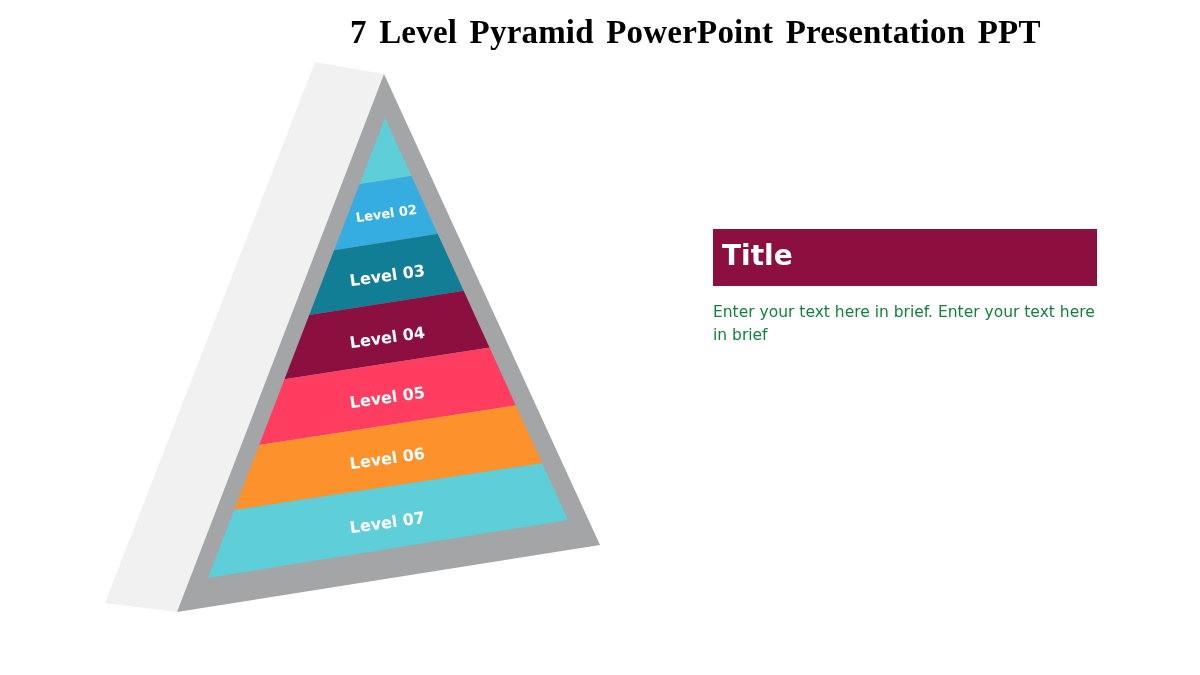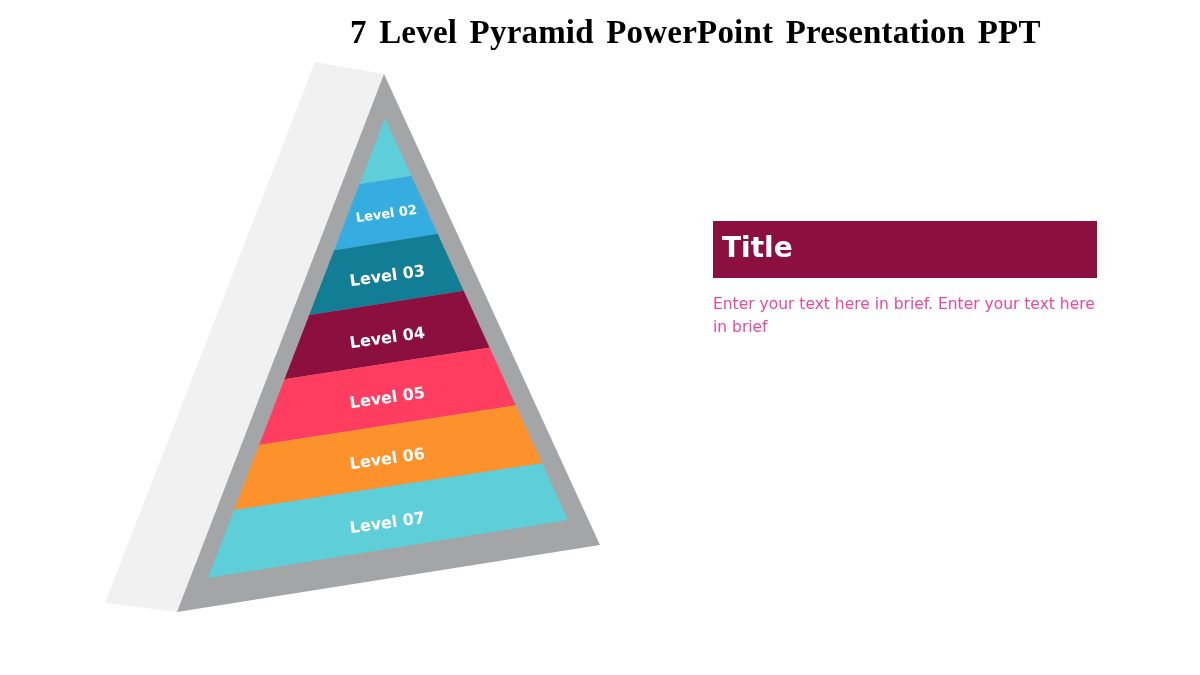--- a/index.html
+++ b/index.html
@@ -10,21 +10,21 @@
     word-spacing:4px; white-space:nowrap;
   }
   .pyramid { position:absolute; left:0; top:0; width:1200px; height:675px; }
   .level-label { font-family:"DejaVu Sans", sans-serif; font-weight:bold; fill:#ffffff; }
   .info-box { position:absolute; left:713px; top:221px; width:384px; }
   .info-title {
     background:#8b0f3f; color:#fff; height:57px; box-sizing:border-box; padding:10px 0 0 9px;
     font-family:"DejaVu Sans", sans-serif; font-weight:bold; font-size:28px;
   }
   .info-text {
-    margin-top:15px; font-family:"DejaVu Sans", sans-serif; font-size:15.5px; line-height:23px; color:#ec4899;
+    margin-top:15px; font-family:"DejaVu Sans", sans-serif; font-size:15.5px; line-height:23px; color:#15803d;
   }
 </style>
 </head>
 <body>
 
 <div class="slide-title">7 Level Pyramid PowerPoint Presentation PPT</div>
 
 <svg class="pyramid" viewBox="0 0 1200 675" xmlns="http://www.w3.org/2000/svg">
   <defs>
     <clipPath id="inner">
@@ -46,15 +46,15 @@
   </g>
   <text class="level-label" x="387" y="218" font-size="13" text-anchor="middle" transform="rotate(-8 387 218)">Level 02</text>
   <text class="level-label" x="388" y="281" font-size="16" text-anchor="middle" transform="rotate(-8 388 281)">Level 03</text>
   <text class="level-label" x="388" y="343" font-size="16" text-anchor="middle" transform="rotate(-8 388 343)">Level 04</text>
   <text class="level-label" x="388" y="403" font-size="16" text-anchor="middle" transform="rotate(-8 388 403)">Level 05</text>
   <text class="level-label" x="388" y="464" font-size="16" text-anchor="middle" transform="rotate(-8 388 464)">Level 06</text>
   <text class="level-label" x="388" y="528" font-size="16" text-anchor="middle" transform="rotate(-8 388 528)">Level 07</text>
 </svg>
 
 <div class="info-box">
-  <div class="info-title" style="background: rgb(139, 15, 63);">Title</div>
+  <div class="info-title" style="background: rgb(139, 15, 63); margin-top: 8px;">Title</div>
   <div class="info-text">Enter your text here in brief. Enter your text here in brief</div>
 </div>
 
 </body></html>

